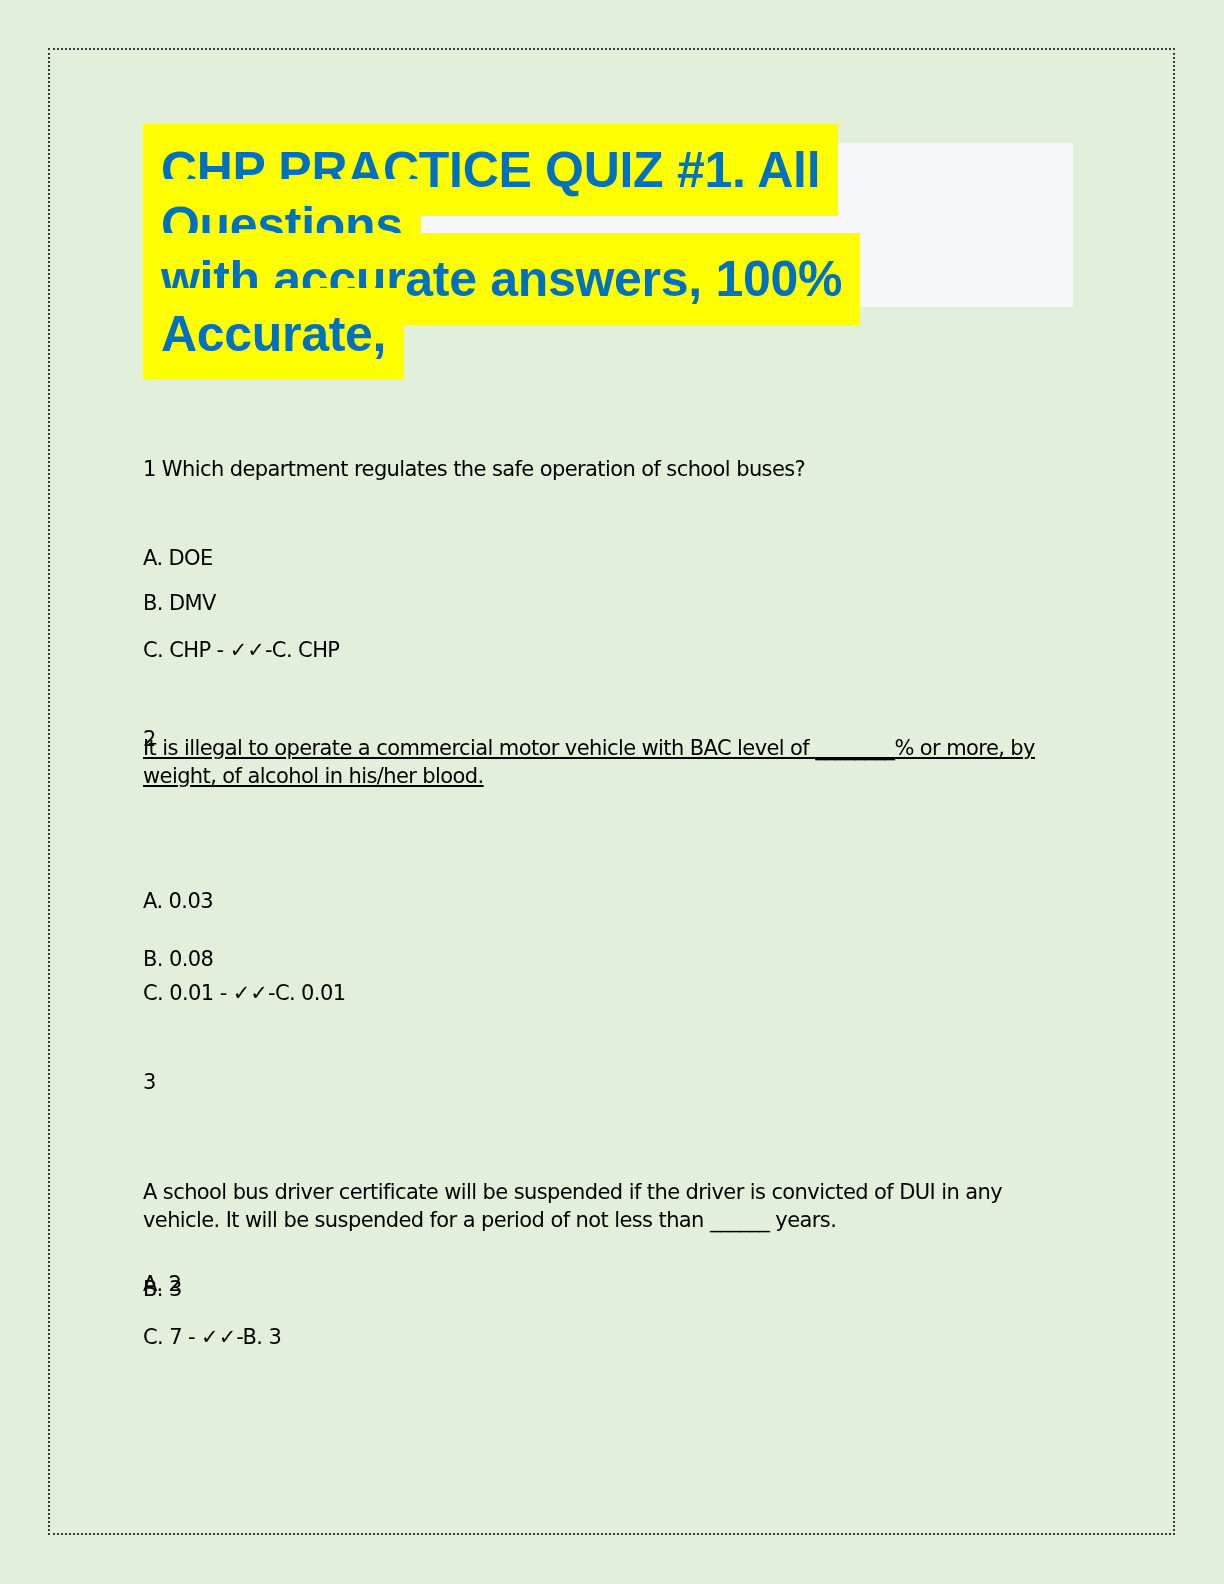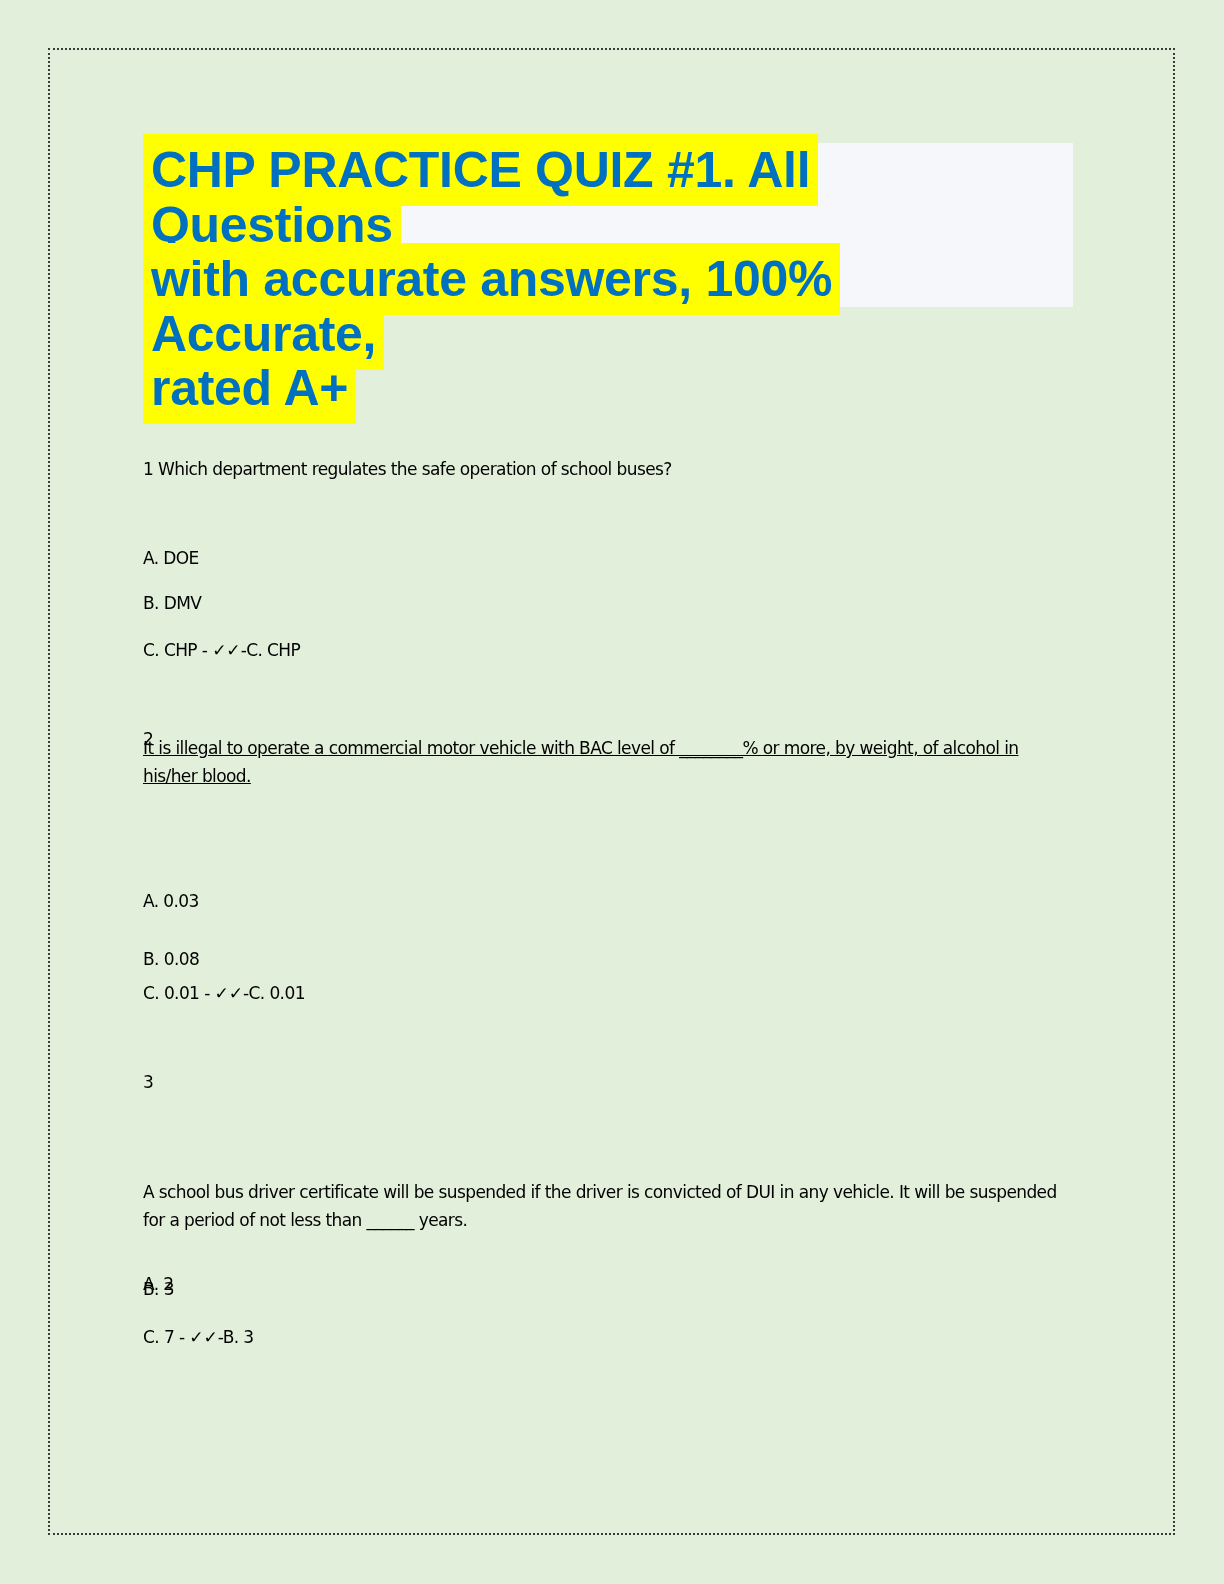--- a/index.html
+++ b/index.html
@@ -37,48 +37,48 @@
       font-weight: bold;
       font-size: 50px;
       line-height: 54.5px;
       color: #0070C0;
       letter-spacing: -0.3px;
     }
     .title .hl {
       background: #FFFF00;
       box-decoration-break: clone;
       -webkit-box-decoration-break: clone;
-      padding: 8px;
+      padding: 18px;
     }
     .body-text {
       position: absolute;
       left: 143px;
       font-family: "DejaVu Sans", "Liberation Sans", sans-serif;
-      font-size: 17px;
+      font-size: 21px;
       color: #000;
       line-height: 28px;
       letter-spacing: -0.6px;
       white-space: nowrap;
     }
     .wrap {
       white-space: normal;
       width: 920px;
     }
     .check {
       font-weight: bold;
       letter-spacing: 0;
     }
   </style>
 </head>
 <body>
 
 <div class="page-border"></div>
 
 <div class="title-block">
-  <h1 class="title"><span class="hl">CHP PRACTICE QUIZ #1. All Questions</span><br><span class="hl">with accurate answers, 100% Accurate,</span><br><span class="hl">rated A+</span></h1>
+  <h1 class="title"><span class="hl">CHP PRACTICE QUIZ #1. All Questions</span><br><span class="hl">with accurate answers, 100% Accurate,</span><br></h1>
 </div>
 
 <div class="body-text" style="top:455px;">1 Which department regulates the safe operation of school buses?</div>
 <div class="body-text" style="top:544px;">A. DOE</div>
 <div class="body-text" style="top:589px;">B. DMV</div>
 <div class="body-text" style="top:636px;"><span>C. CHP - </span><span class="check">✓✓</span><span>-C. CHP</span></div>
 
 <div class="body-text" style="top:725px;">2</div>
 <div class="body-text wrap" style="top:734px;text-decoration:underline;">It is illegal to operate a commercial motor vehicle with BAC level of ________% or more, by weight, of alcohol in his/her blood.</div>
 <div class="body-text" style="top:887px;">A. 0.03</div>

